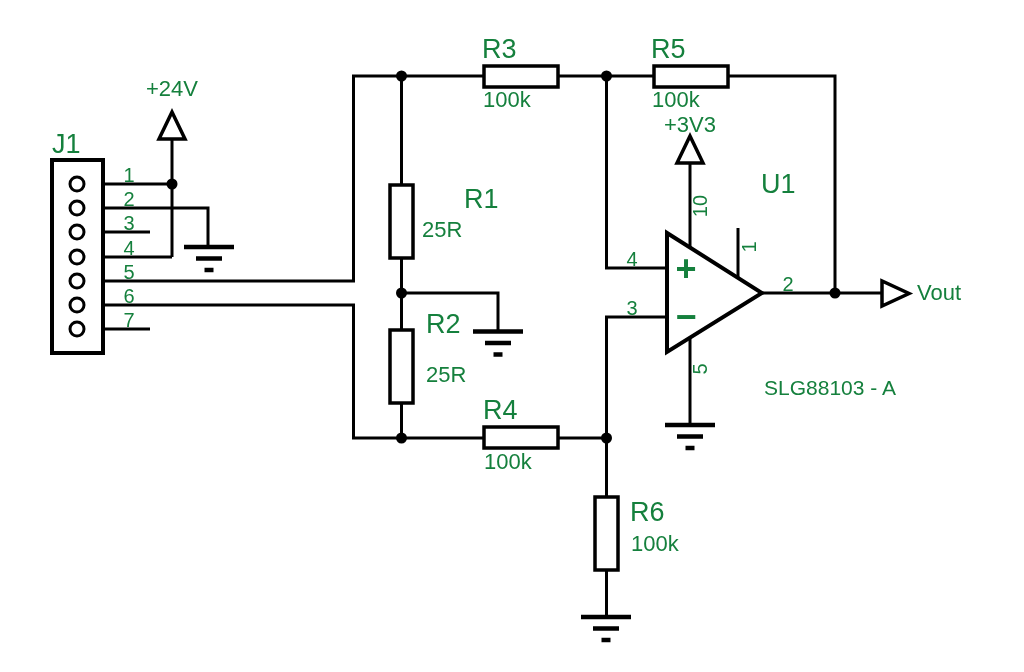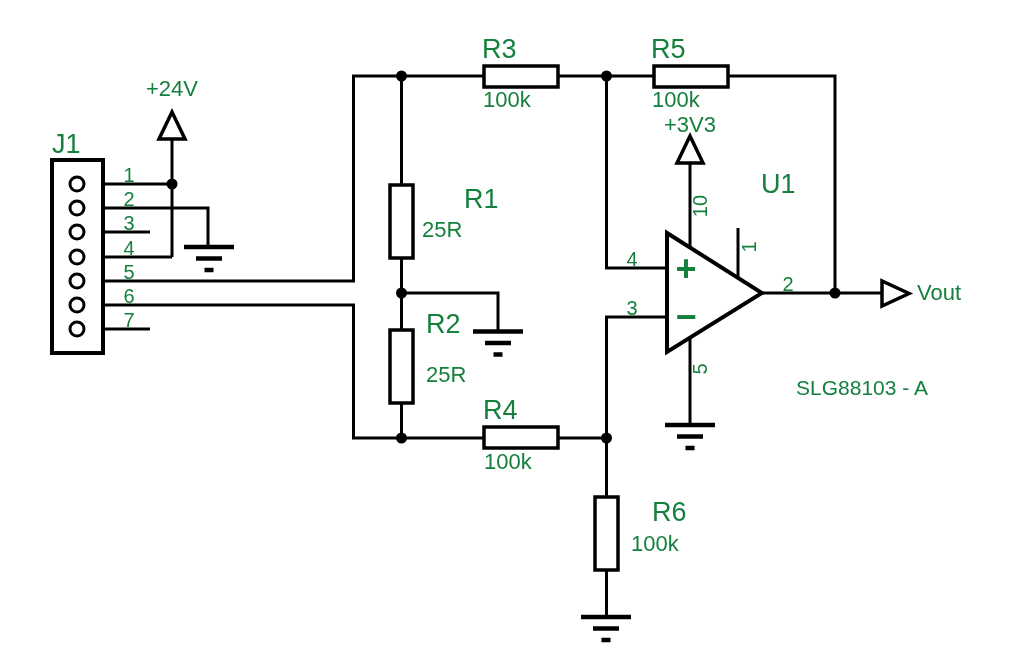--- a/index.html
+++ b/index.html
@@ -137,25 +137,25 @@
   <div class="lbl des" style="left:444px; top:186px;margin-left:20px;">R1</div>
   <div class="lbl val" style="left:422px; top:219px;">25R</div>
   <div class="lbl des" style="left:426px; top:311px;">R2</div>
   <div class="lbl val" style="left:426px; top:364px;">25R</div>
   <div class="lbl des" style="left:482px; top:36px;">R3</div>
   <div class="lbl val" style="left:483px; top:89px;">100k</div>
   <div class="lbl des" style="left:483px; top:397px;">R4</div>
   <div class="lbl val" style="left:484px; top:451px;">100k</div>
   <div class="lbl des" style="left:651px; top:36px;">R5</div>
   <div class="lbl val" style="left:652px; top:89px;">100k</div>
-  <div class="lbl des" style="left:630px; top:499px;margin-left:22px;">R6</div>
+  <div class="lbl des" style="left:630px; top:499px;">R6</div>
   <div class="lbl val" style="left:631px; top:533px;">100k</div>
 
   <div class="lbl des" style="left:761px; top:171px;">U1</div>
-  <div class="lbl part" style="left:796px; top:377px;">SLG88103 - A</div>
+  <div class="lbl part" style="left:764px; top:377px;">SLG88103 - A</div>
 
   <div class="lbl sign" style="left:670px; top:253px; width:32px; height:32px;">+</div>
   <div class="lbl sign" style="left:670px; top:301px; width:32px; height:32px;">−</div>
 
   <div class="lbl pin ctr" style="left:620px; top:249px; width:24px;">4</div>
   <div class="lbl pin ctr" style="left:620px; top:298px; width:24px;">3</div>
   <div class="lbl pin ctr" style="left:776px; top:274px; width:24px;">2</div>
 
   <div class="lbl rot" style="left:686px; top:192px; width:28px; height:28px;">
     <span>10</span>

